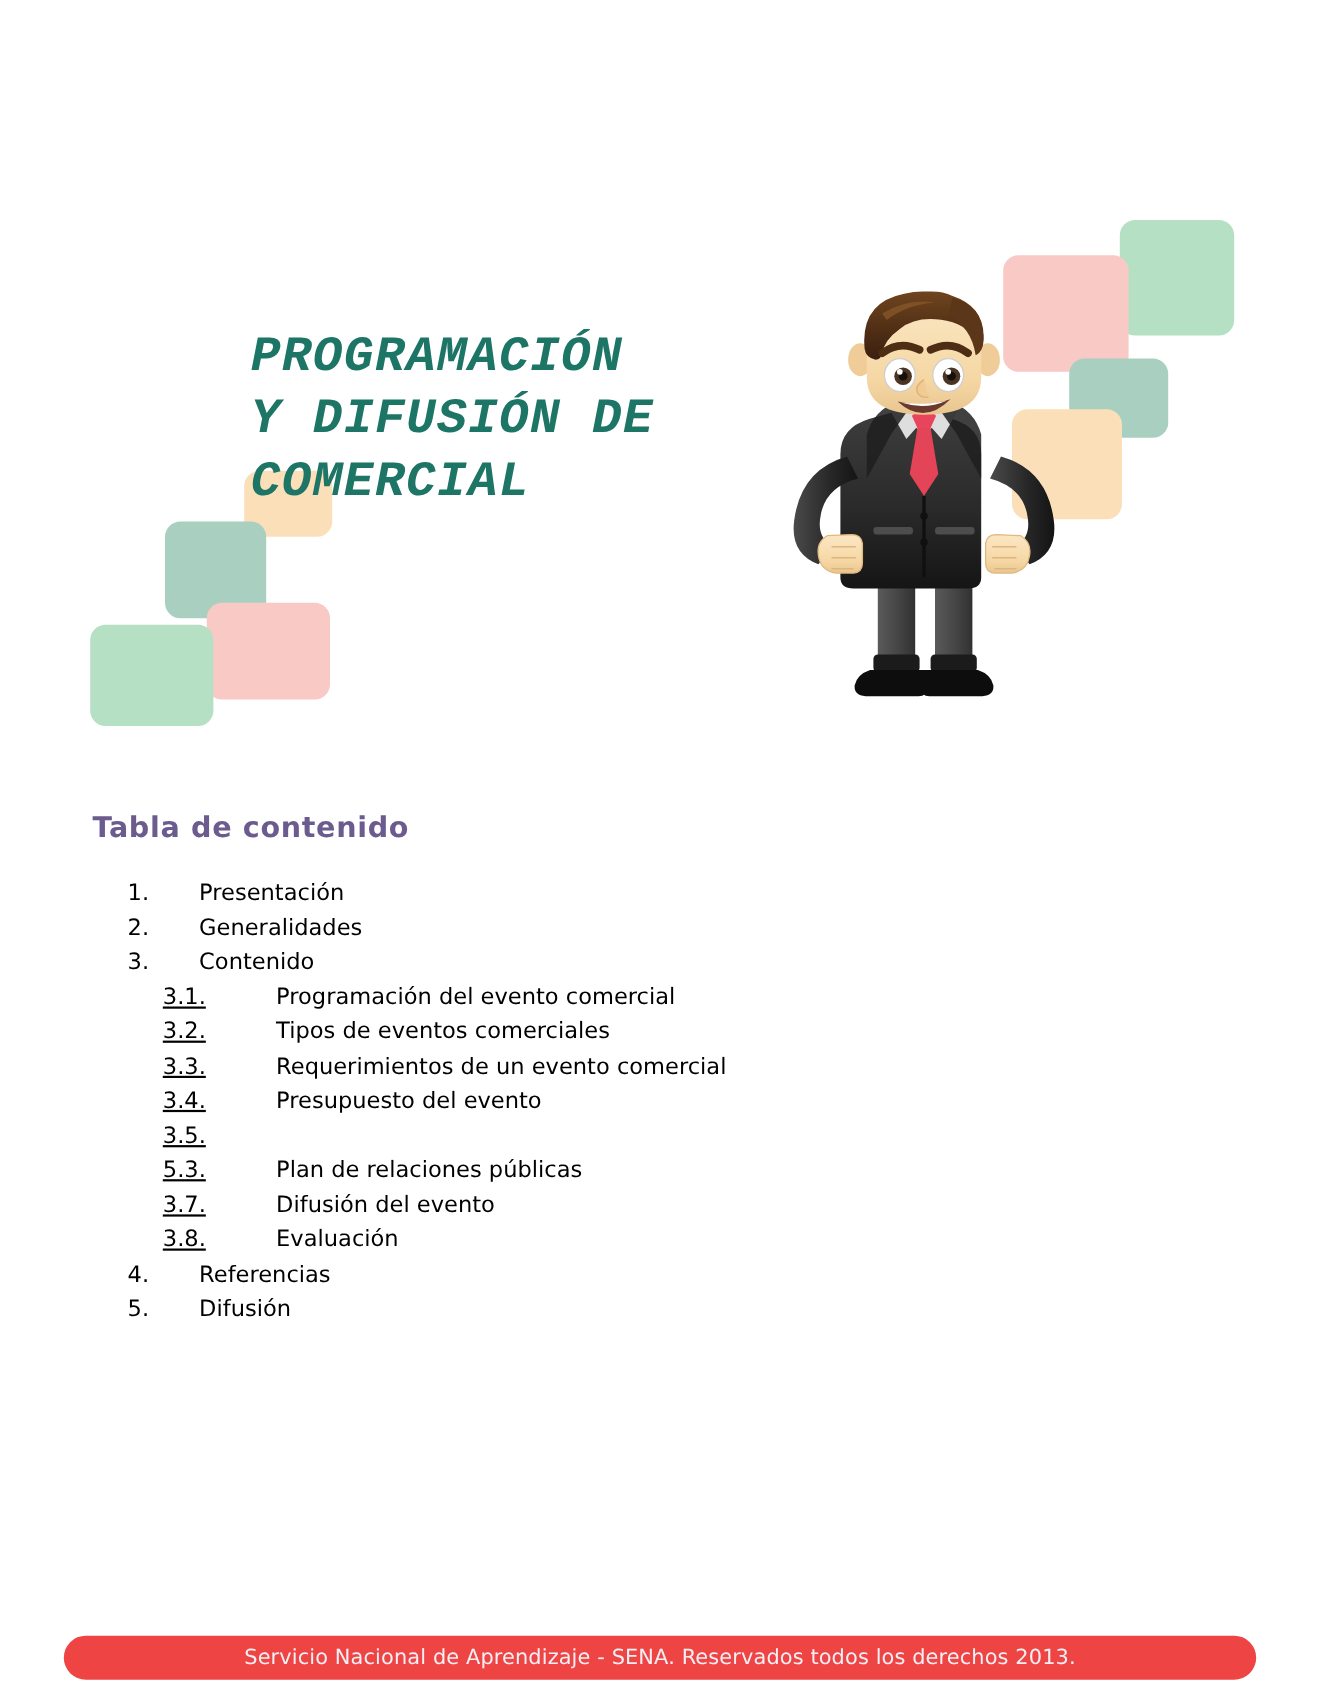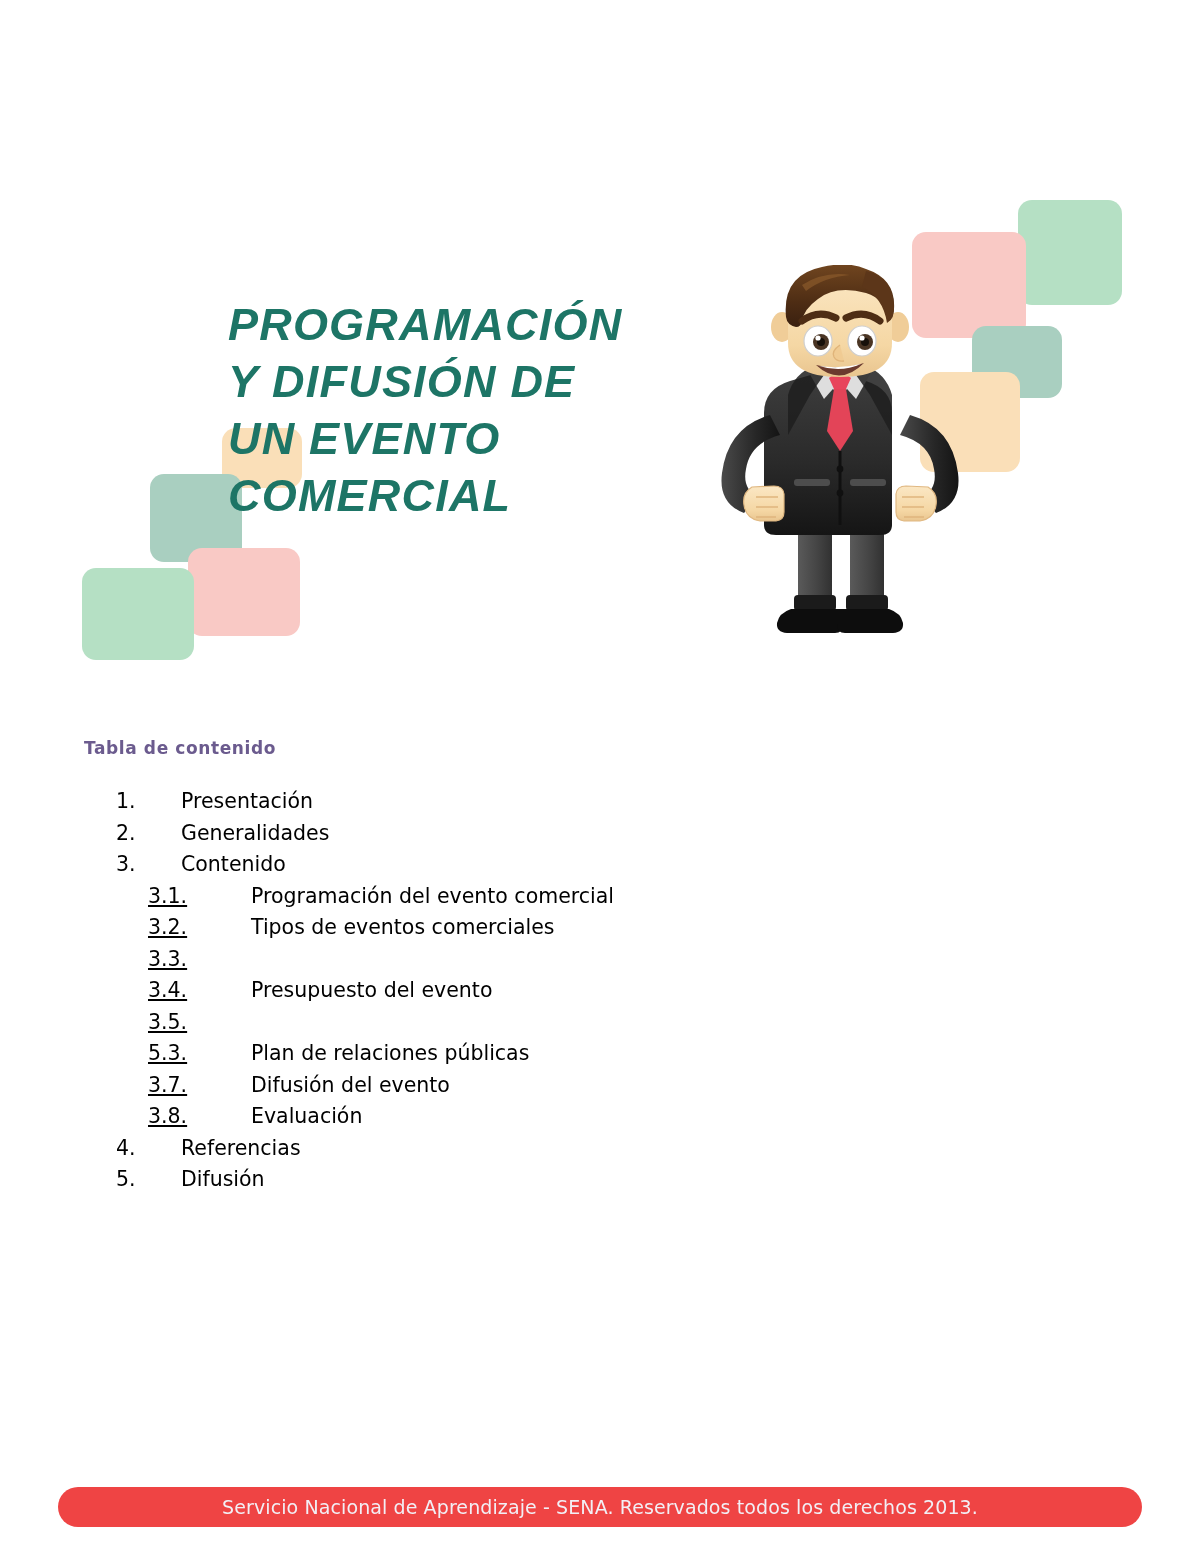--- a/index.html
+++ b/index.html
@@ -33,21 +33,21 @@
   }
 
   .title-block {
     position: absolute;
     left: 228px;
     top: 296px;
     width: 480px;
     text-align: left;
   }
   .title-line {
-    font-family: Liberation Sans, sans-serif;
+    font-family: Liberation Mono, monospace;
     font-style: italic;
     font-weight: bold;
     font-size: 45px;
     line-height: 57px;
     letter-spacing: 1.2px;
     color: #1d7566;
     white-space: nowrap;
   }
 
   
@@ -61,21 +61,21 @@
 
   
   .toc {
     position: absolute;
     left: 84px;
     top: 738px;
     width: 1000px;
   }
   .toc-heading {
     font-family: "DejaVu Sans", sans-serif;
-    font-size: 17px;
+    font-size: 26px;
     font-weight: bold;
     color: #6b5b8e;
     letter-spacing: 0.6px;
     margin: 0 0 28px 0;
   }
   .toc-list {
     list-style: none;
     margin: 0;
     padding: 0;
   }
@@ -139,21 +139,20 @@
         <div class="deco-square" style="left: 920px; top: 372px; width: 100px; height: 100px; background: rgb(250, 223, 184);"></div>
         <div class="deco-square" style="left: 222px; top: 428px; width: 80px; height: 60px; background: rgb(250, 223, 184);"></div>
         <div class="deco-square" style="left: 150px; top: 474px; width: 92px; height: 88px; background: rgb(169, 207, 192);"></div>
         <div class="deco-square" style="left: 188px; top: 548px; width: 112px; height: 88px; background: rgb(249, 201, 197);"></div>
         <div class="deco-square" style="left: 82px; top: 568px; width: 112px; height: 92px; background: rgb(181, 224, 196);"></div>
       </div>
 
     <div class="title-block">
       <div class="title-line">PROGRAMACIÓN</div>
       <div class="title-line">Y DIFUSIÓN DE</div>
-      <div class="title-line">UN EVENTO</div>
       <div class="title-line">COMERCIAL</div>
     </div>
 
     <div class="character">
       <svg viewBox="0 0 300 380" width="300" height="380" xmlns="http://www.w3.org/2000/svg">
         <defs>
           <linearGradient id="suitGrad" x1="0" y1="0" x2="0" y2="1">
             <stop offset="0%" stop-color="#3d3d3d"></stop>
             <stop offset="55%" stop-color="#2a2a2a"></stop>
             <stop offset="100%" stop-color="#151515"></stop>
@@ -265,20 +264,21 @@
         <li class="toc-row level-2">
           <span class="toc-num">3.1.</span>
           <span class="toc-label">Programación del evento comercial</span>
         </li>
         <li class="toc-row level-2">
           <span class="toc-num">3.2.</span>
           <span class="toc-label">Tipos de eventos comerciales</span>
         </li>
         <li class="toc-row level-2">
           <span class="toc-num">3.3.</span>
+          <span class="toc-label">Requerimientos de un evento comercial</span>
         </li>
         <li class="toc-row level-2">
           <span class="toc-num">3.4.</span>
           <span class="toc-label">Presupuesto del evento</span>
         </li>
         <li class="toc-row level-2">
           <span class="toc-num">3.5.</span>
         </li>
         <li class="toc-row level-2">
           <span class="toc-num">5.3.</span>

